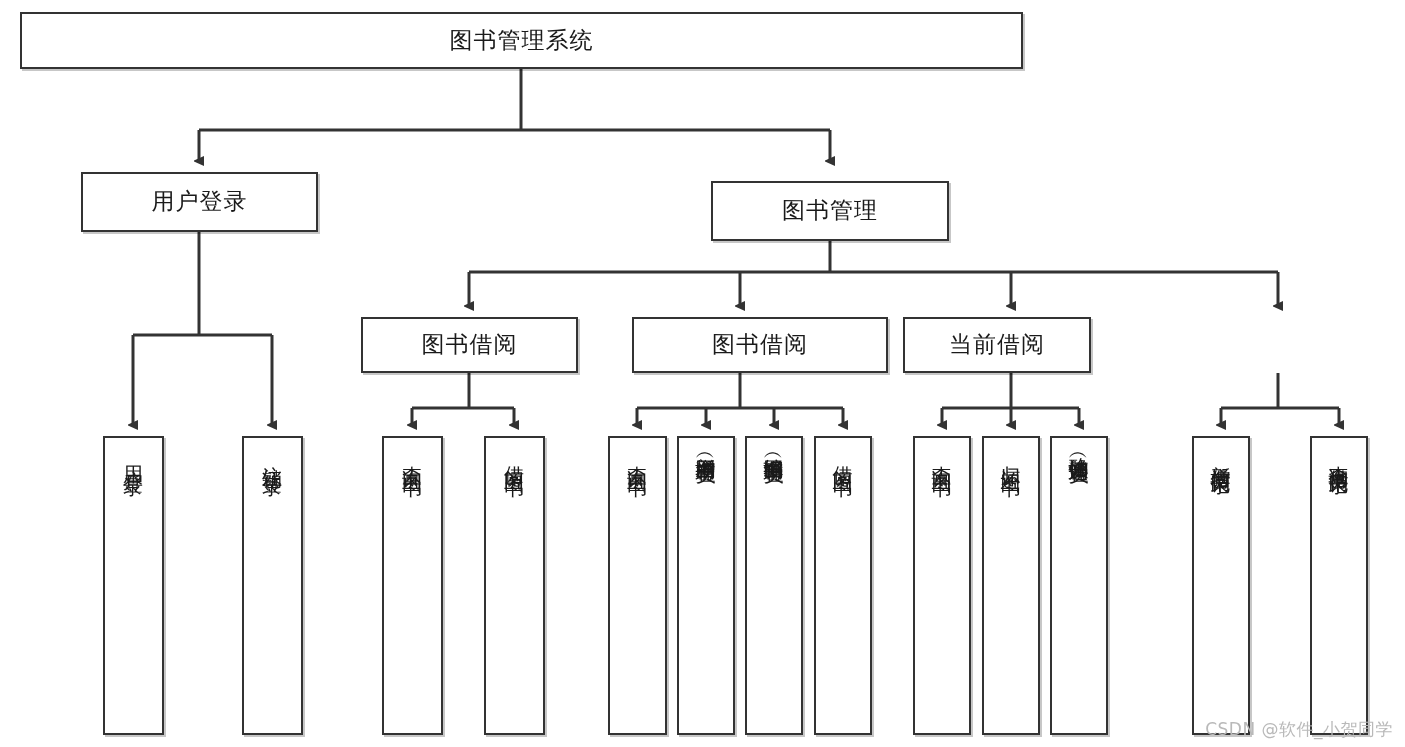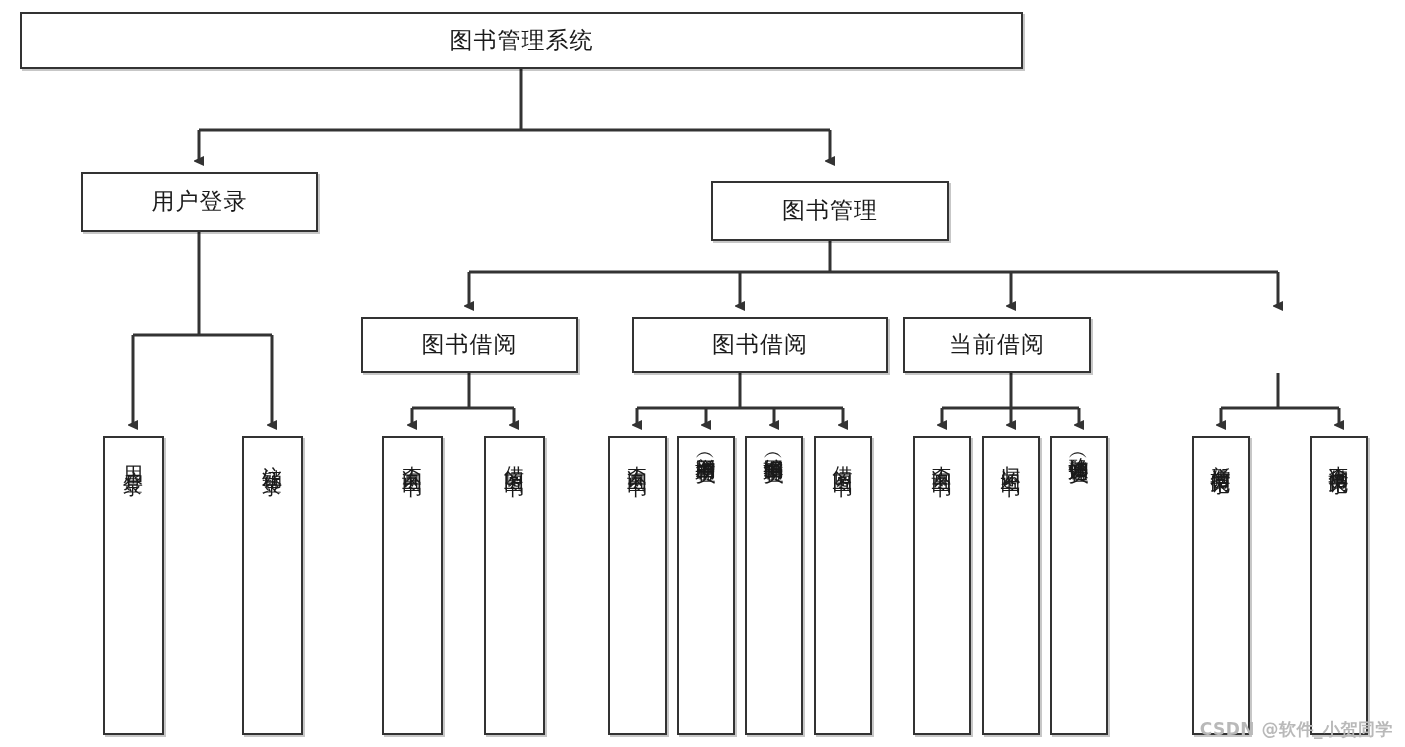--- a/index.html
+++ b/index.html
@@ -65,21 +65,20 @@
   }
   .watermark {
     position: absolute;
     right: 12px;
     bottom: 6px;
     font-size: 17px;
     color: #b9b9b9;
     letter-spacing: 0.5px;
     white-space: nowrap;
     pointer-events: none;
-    font-weight: bold;
   }
 </style>
 </head>
 <body>
 
 <div id="diagram-root">
 
   <svg id="tree-svg" viewBox="0 0 1405 747" xmlns="http://www.w3.org/2000/svg">
     <defs>
       <marker id="arrowhead" markerWidth="10" markerHeight="10" refX="5" refY="5" orient="auto" markerUnits="userSpaceOnUse">

